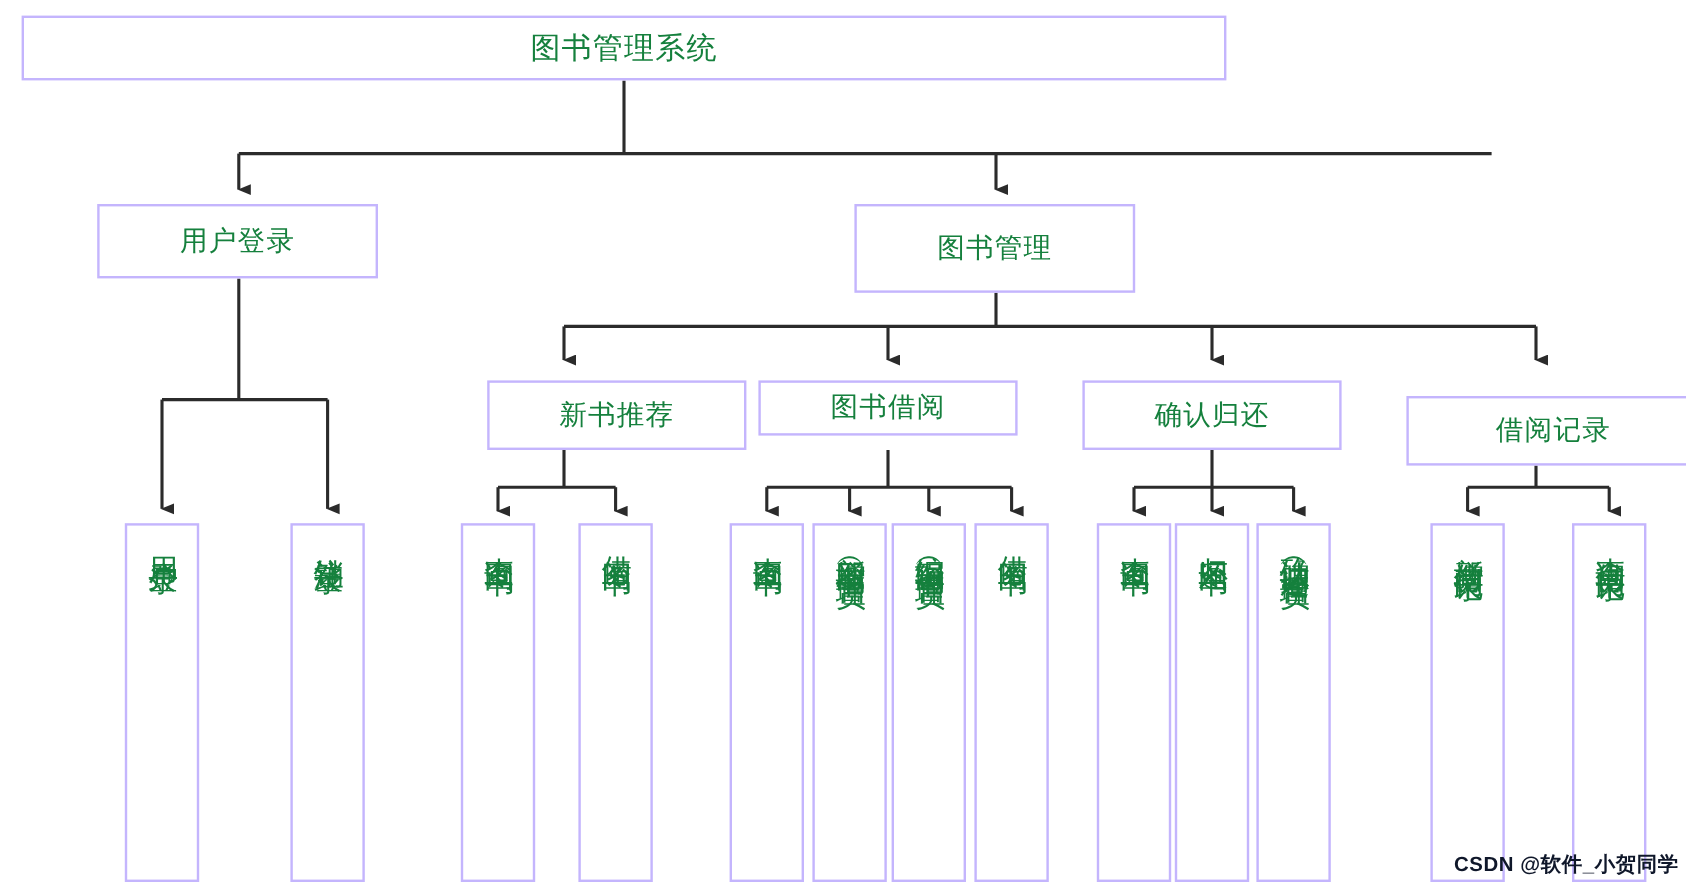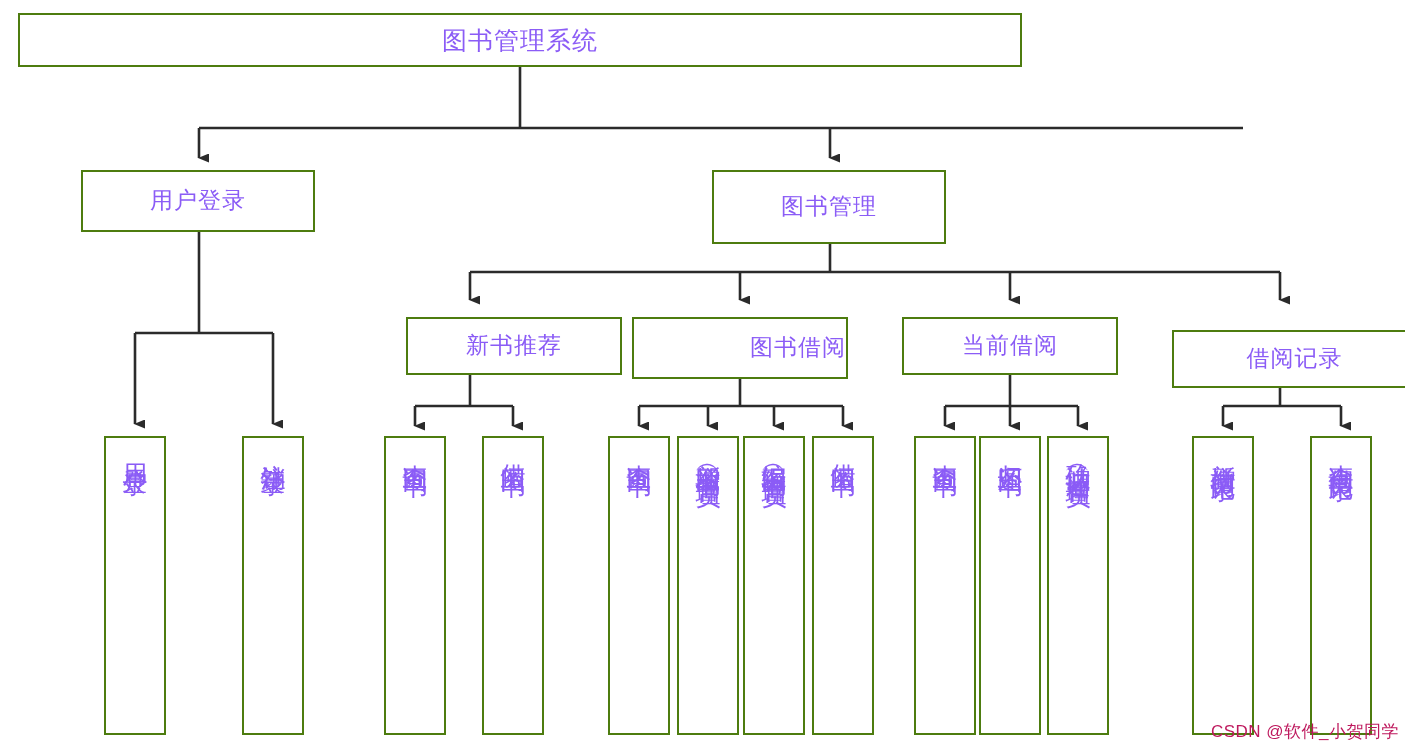--- a/index.html
+++ b/index.html
@@ -21,26 +21,26 @@
     position: absolute;
     left: 0;
     top: 0;
     width: 1405px;
     height: 747px;
     pointer-events: none;
   }
   .node {
     position: absolute;
     box-sizing: border-box;
-    border: 2px solid #4d7c0f;
+    border: 2px solid #c4b5fd;
     background: #ffffff;
     display: flex;
     align-items: center;
     justify-content: center;
-    color: #8b5cf6;
+    color: #15803d;
     text-align: center;
   }
   .node .lbl {
     display: block;
     line-height: 1.12;
   }
   
   .node.horiz .lbl {
     font-size: 23px;
     letter-spacing: 1px;
@@ -58,25 +58,26 @@
     writing-mode: vertical-rl;
     text-orientation: upright;
     font-size: 25px;
     letter-spacing: 3px;
     line-height: 1;
     text-align: center;
   }
   .watermark {
     position: absolute;
     right: 6px;
-    bottom: 4px;
+    bottom: 15px;
     font-size: 17px;
-    color: #be185d;
+    color: #0f172a;
     white-space: nowrap;
     letter-spacing: 0.5px;
+    font-weight: bold;
   }
 </style>
 </head>
 <body>
 
 <div id="canvas">
 
   <svg class="wires" viewBox="0 0 1405 747" xmlns="http://www.w3.org/2000/svg">
     <defs>
       <marker id="arrowhead" markerWidth="10" markerHeight="11" refX="4.5" refY="10" orient="auto" markerUnits="userSpaceOnUse">
@@ -134,25 +135,25 @@
   <div class="node horiz" style="left:81px; top:170px; width:234px; height:62px;">
     <span class="lbl">用户登录</span>
   </div>
   <div class="node horiz" style="left:712px; top:170px; width:234px; height:74px;">
     <span class="lbl">图书管理</span>
   </div>
 
   <div class="node horiz" style="left:362px; top:317px; width:216px; height:58px;margin-left:44px;">
     <span class="lbl">新书推荐</span>
   </div>
-  <div class="node horiz" style="left:632px; top:317px; width:216px; height:62px;justify-content:flex-end;">
+  <div class="node horiz" style="left:632px; top:317px; width:216px; height:46px;">
     <span class="lbl">图书借阅</span>
   </div>
   <div class="node horiz" style="left:902px; top:317px; width:216px; height:58px;">
-    <span class="lbl">当前借阅</span>
+    <span class="lbl">确认归还</span>
   </div>
   <div class="node horiz" style="left:1172px; top:330px; width:245px; height:58px;">
     <span class="lbl">借阅记录</span>
   </div>
 
   <div class="node vert" style="left:104px; top:436px; width:62px; height:299px;">
     <span class="lbl">用户登录</span>
   </div>
   <div class="node vert" style="left:242px; top:436px; width:62px; height:299px;">
     <span class="lbl">注销登录</span>

